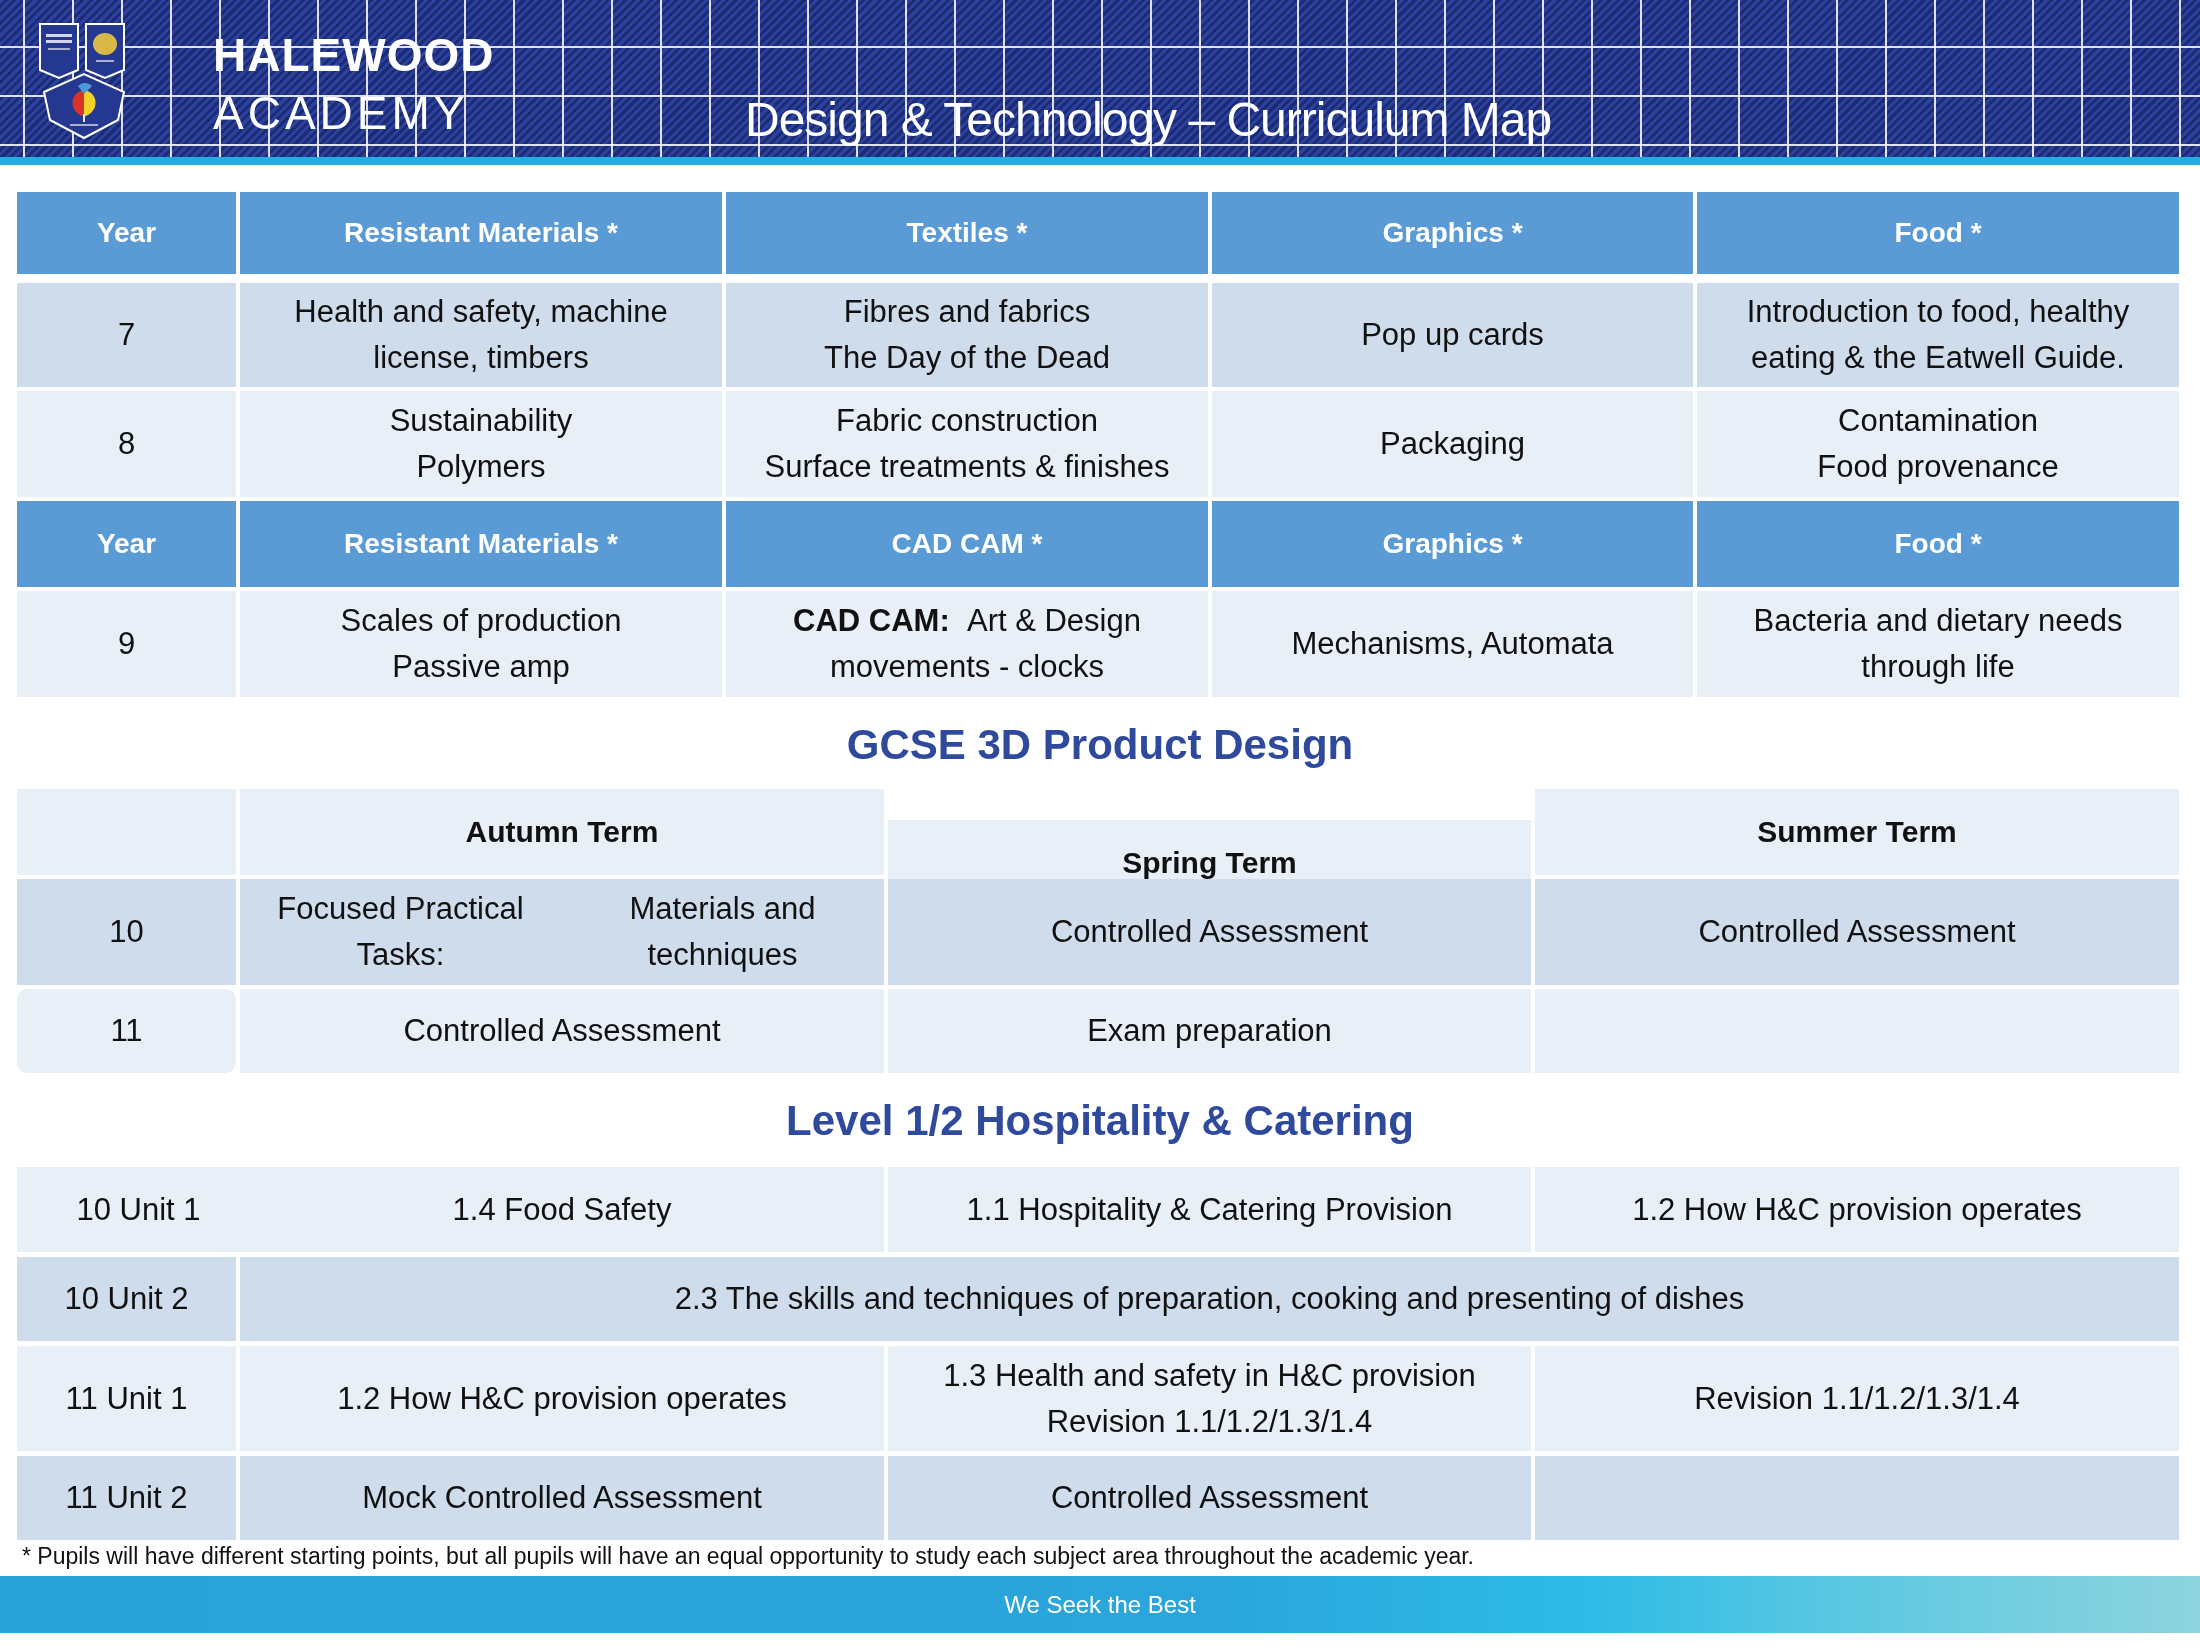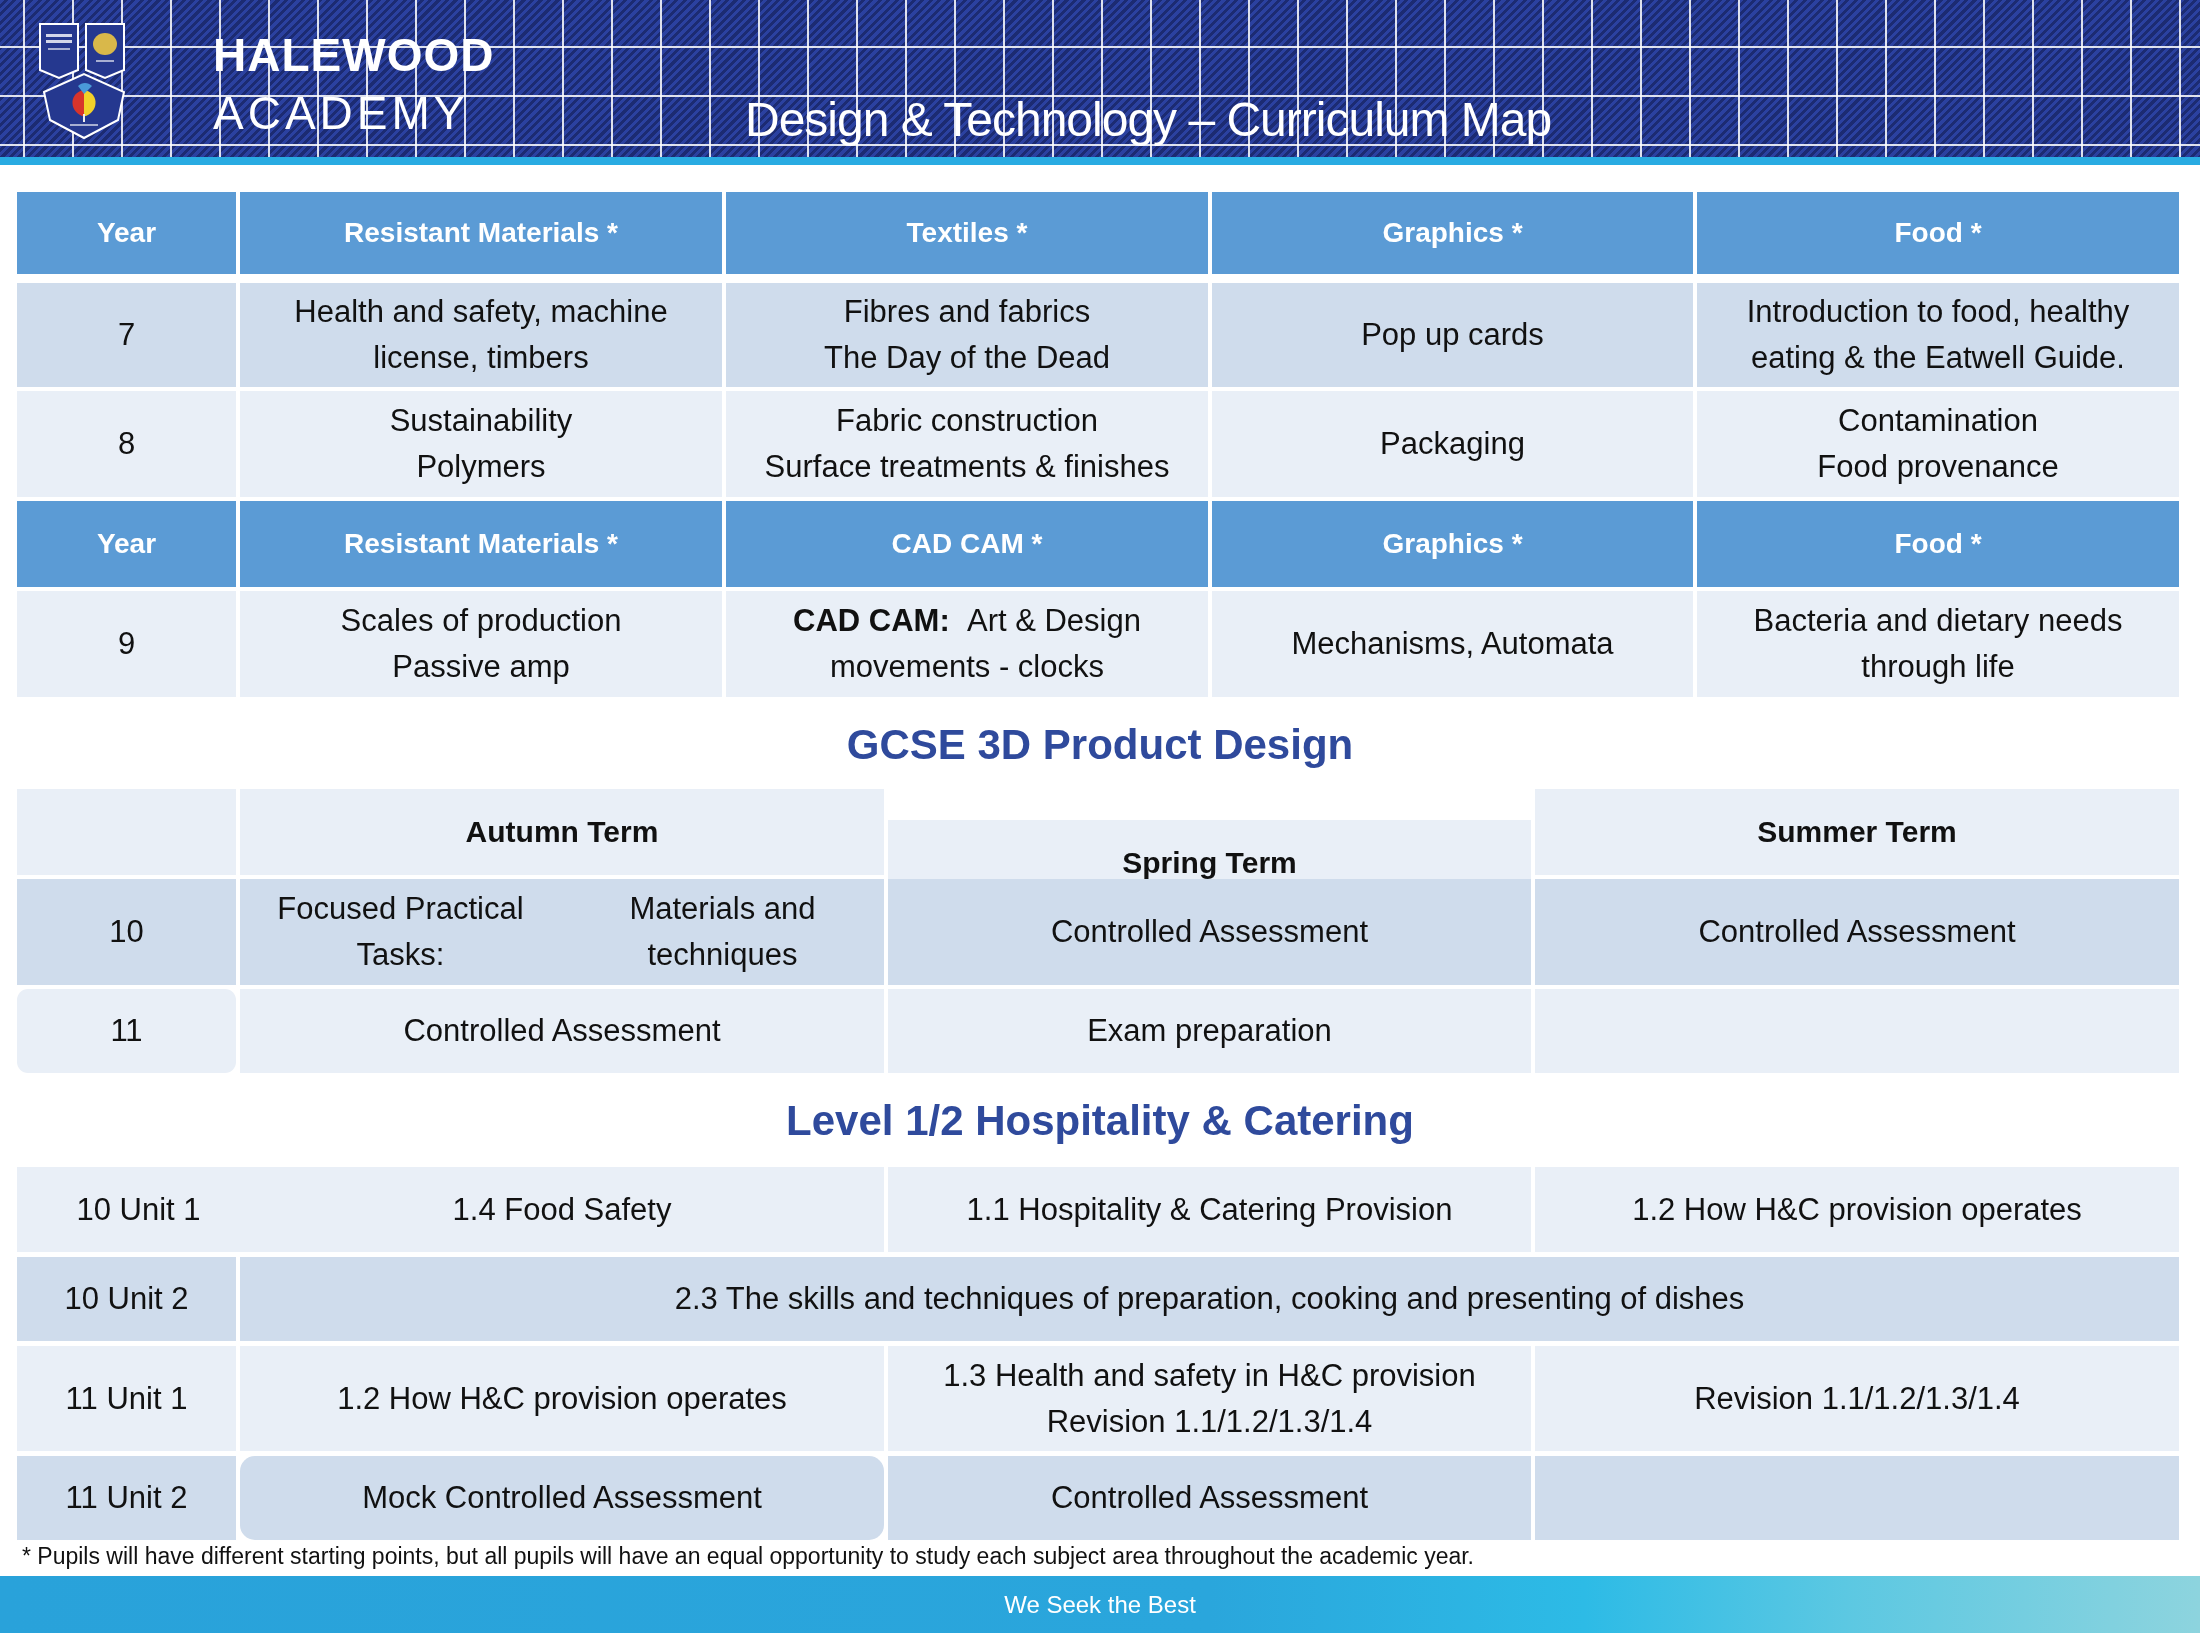--- a/index.html
+++ b/index.html
@@ -168,20 +168,20 @@
 
 <div class="cell light" style="left:17px;top:1346px;width:219px;height:105px;">11 Unit 1</div>
 <div class="cell light" style="left:240px;top:1346px;width:644px;height:105px;">1.2 How H&amp;C provision operates</div>
 <div class="cell light" style="left:888px;top:1346px;width:643px;height:105px;flex-direction:column;">
   <span>1.3 Health and safety in H&amp;C provision</span>
   <span>Revision 1.1/1.2/1.3/1.4</span>
 </div>
 <div class="cell light" style="left:1535px;top:1346px;width:644px;height:105px;">Revision 1.1/1.2/1.3/1.4</div>
 
 <div class="cell dark" style="left:17px;top:1456px;width:219px;height:84px;">11 Unit 2</div>
-<div class="cell dark" style="left:240px;top:1456px;width:644px;height:84px;border-radius:15px;">Mock Controlled Assessment</div>
+<div class="cell dark" style="left:240px;top:1456px;width:644px;height:84px;">Mock Controlled Assessment</div>
 <div class="cell dark" style="left:888px;top:1456px;width:643px;height:84px;">Controlled Assessment</div>
 <div class="cell dark" style="left:1535px;top:1456px;width:644px;height:84px;"></div>
 
 <div class="footnote">* Pupils will have different starting points, but all pupils will have an equal opportunity to study each subject area throughout the academic year.</div>
 <div class="footer">
   <span>We Seek the Best</span>
 </div>
 
 </body></html>

